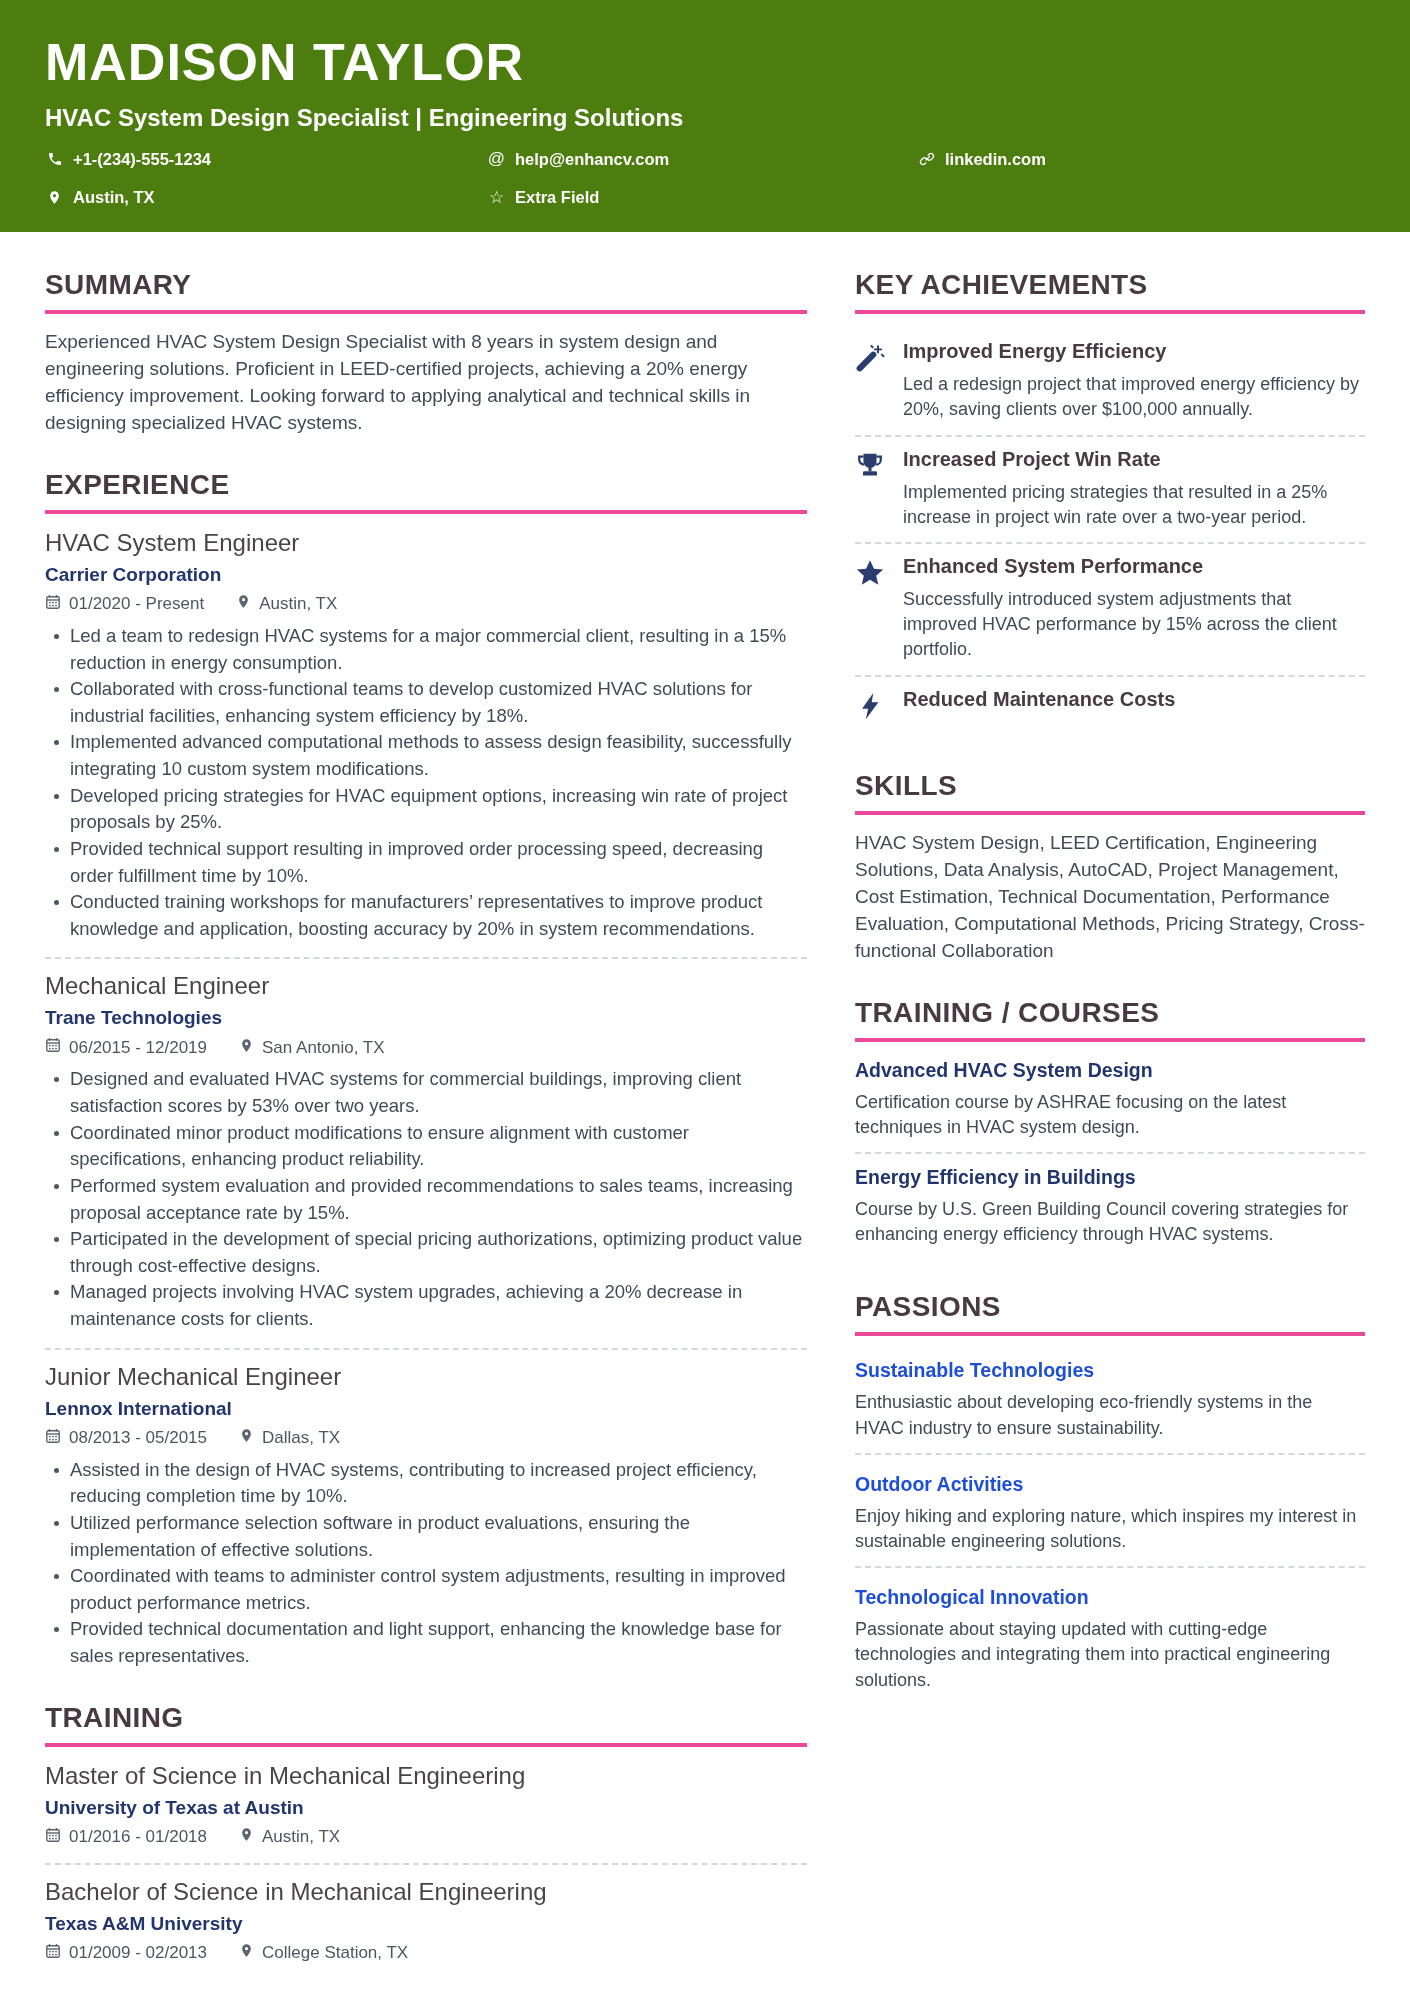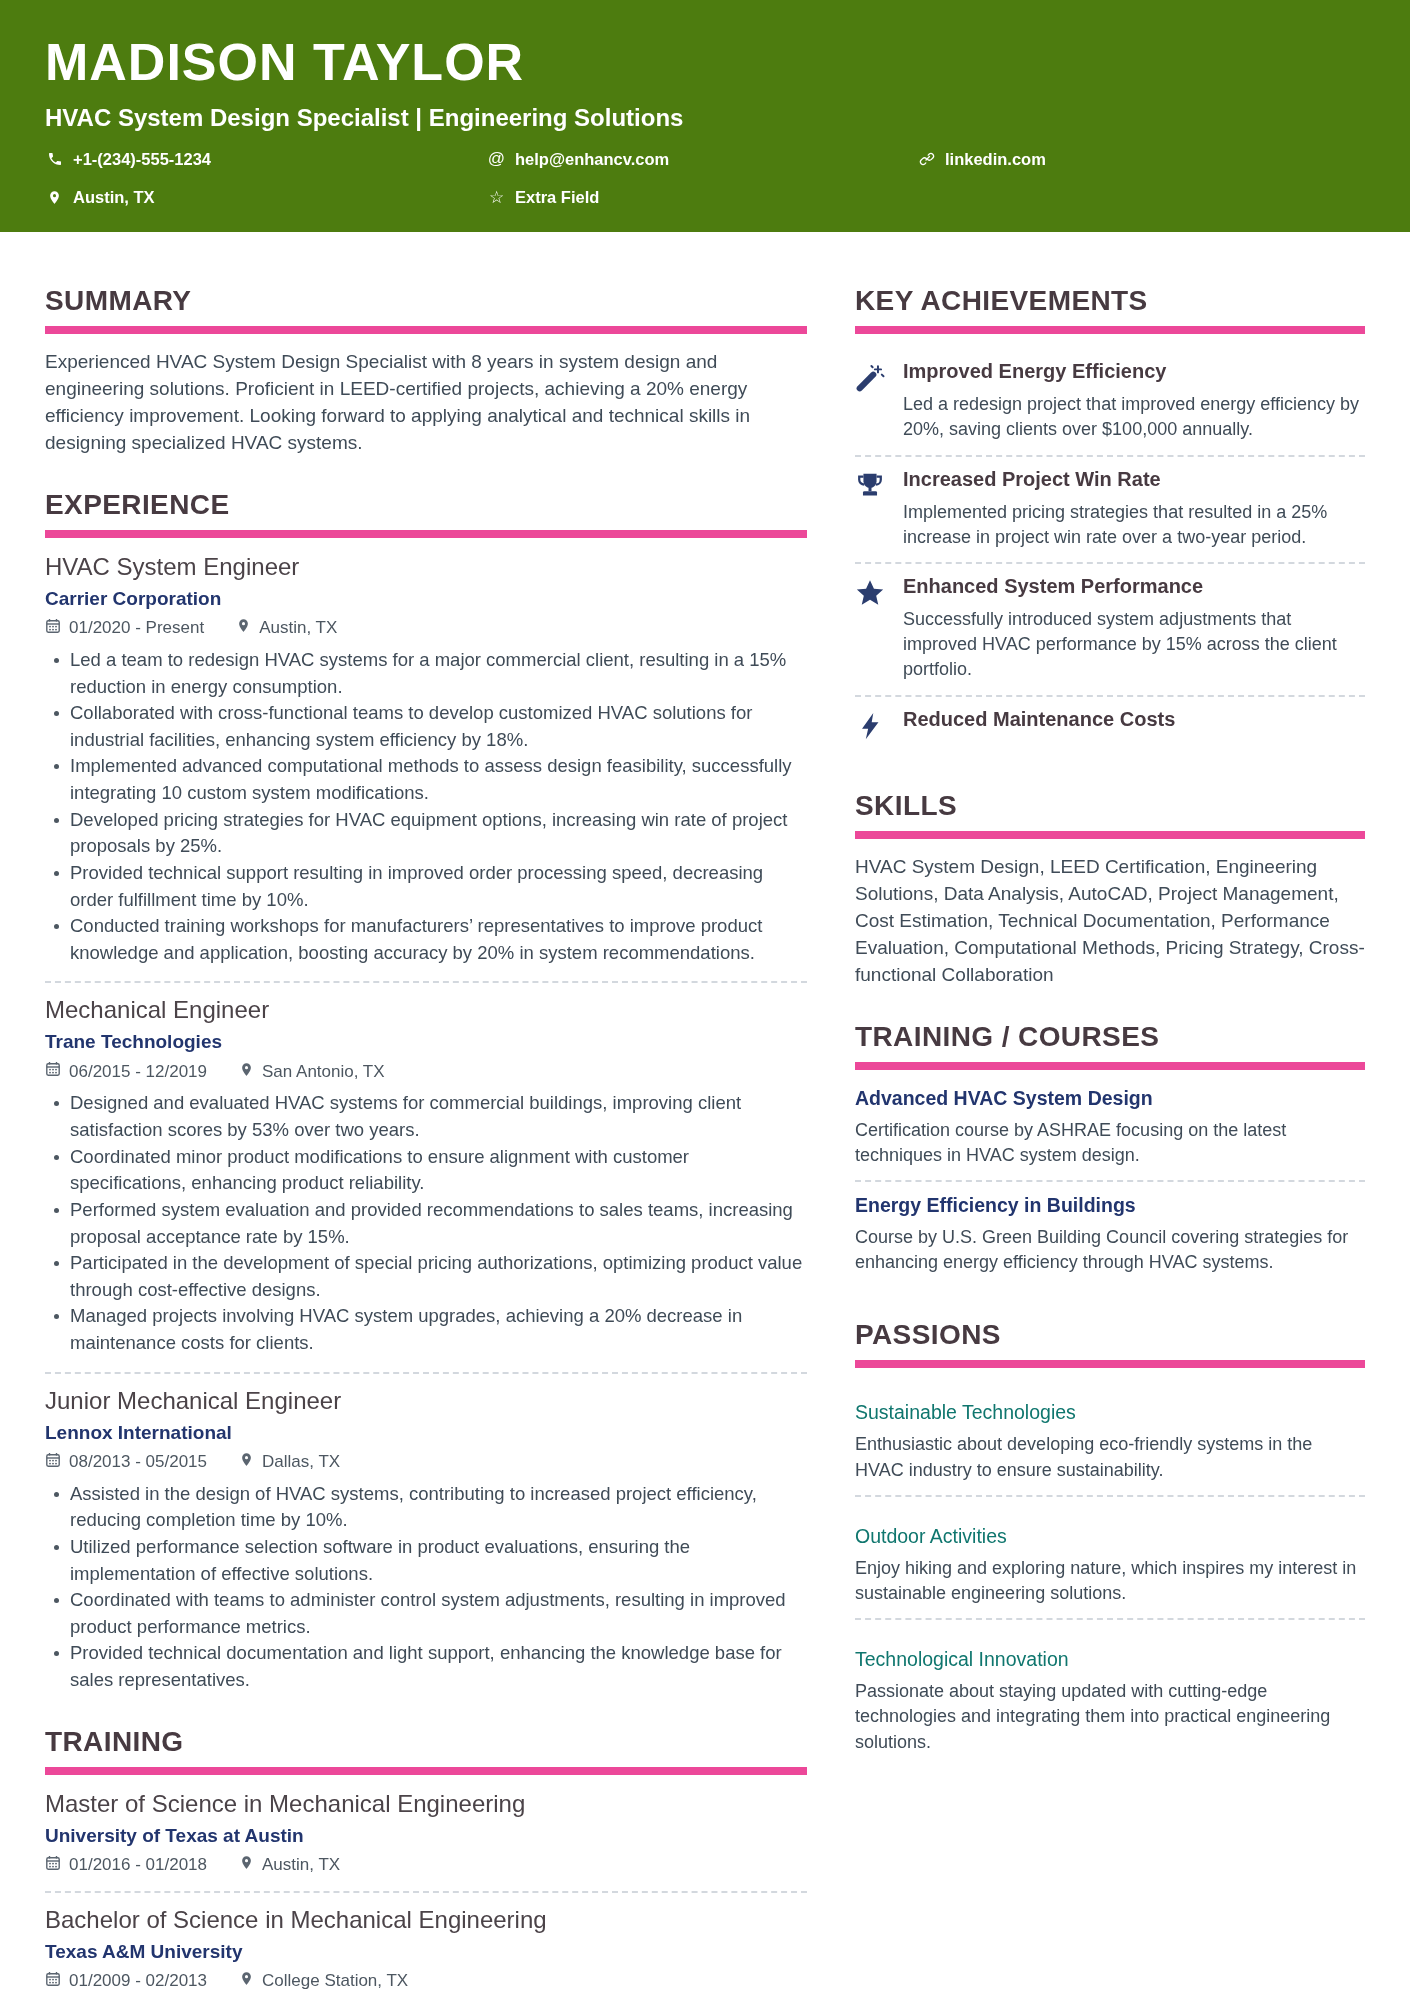--- a/index.html
+++ b/index.html
@@ -18,21 +18,21 @@
   .contacts { margin-top: 17px; display: grid; grid-template-columns: 442px 430px 1fr; row-gap: 18px; font-size: 16.5px; font-weight: 700; }
   .citem { display: flex; align-items: center; gap: 9px; }
   .cicon { display: inline-flex; width: 19px; justify-content: center; align-items: center; font-size: 17px; font-weight: 400; }
 
   
   .content { display: flex; gap: 48px; padding: 37px 45px 0; flex: 1 0 auto; align-items: flex-start; }
   .col-l { flex: 0 0 762px; width: 762px; }
   .col-r { flex: 1; min-width: 0; }
 
   h2.sec-title { font-size: 28px; font-weight: 700; color: #473A41; letter-spacing: .4px;
-                 margin: 16px 0 15px; padding-bottom: 9px; border-bottom: 8px solid #ec4899; }
+                 margin: 0 0 15px; padding-bottom: 9px; border-bottom: 4px solid #ec4899; }
   .sec { margin-bottom: 32px; }
   .para { margin: 0; font-size: 19px; line-height: 1.42; color: #3F4B57; }
 
   
   .job-title { font-size: 24px; font-weight: 500; color: #4B4348; margin: 2px 0 7px; }
   .company { font-size: 19px; font-weight: 700; color: #22356E; margin: 0 0 8px; }
   .meta { display: flex; align-items: center; gap: 32px; font-size: 17px; color: #4D5761; margin: 0 0 8px; }
   .mitem { display: flex; align-items: center; gap: 8px; }
   .bullets { list-style: none; margin: 0; padding: 0; }
   .bullets li { position: relative; padding-left: 25px; font-size: 18.5px; line-height: 1.44; color: #3F4B57; }
@@ -41,21 +41,21 @@
 
   
   .ach { display: grid; grid-template-columns: 48px 1fr; padding: 11px 0 13px; }
   .ach-icon { padding-top: 3px; }
   .ach-title { font-size: 20px; font-weight: 700; color: #473A41; margin: 0 0 9px; }
   .ach-text { margin: 0; font-size: 18px; line-height: 1.38; color: #3F4B57; }
   .adiv { border: 0; border-top: 2px dashed #D3D8DE; margin: 0; }
 
   .course { padding: 2px 0 12px; }
   .course-title { font-size: 19.5px; font-weight: 700; color: #22356E; margin: 0 0 8px; }
-  .passion-title { font-size: 19.5px; font-weight: 400; color: #0f766e; margin: 16px 0 8px; }
+  .passion-title { font-size: 19.5px; font-weight: 700; color: #1d4ed8; margin: 6px 0 8px; }
   .small-para { margin: 0; font-size: 18px; line-height: 1.4; color: #3F4B57; }
 
   
   .footer { display: flex; justify-content: space-between; align-items: center; padding: 20px 58px 30px 65px; margin-top: auto; }
 </style>
 </head>
 <body>
 
 <div class="page">
 

